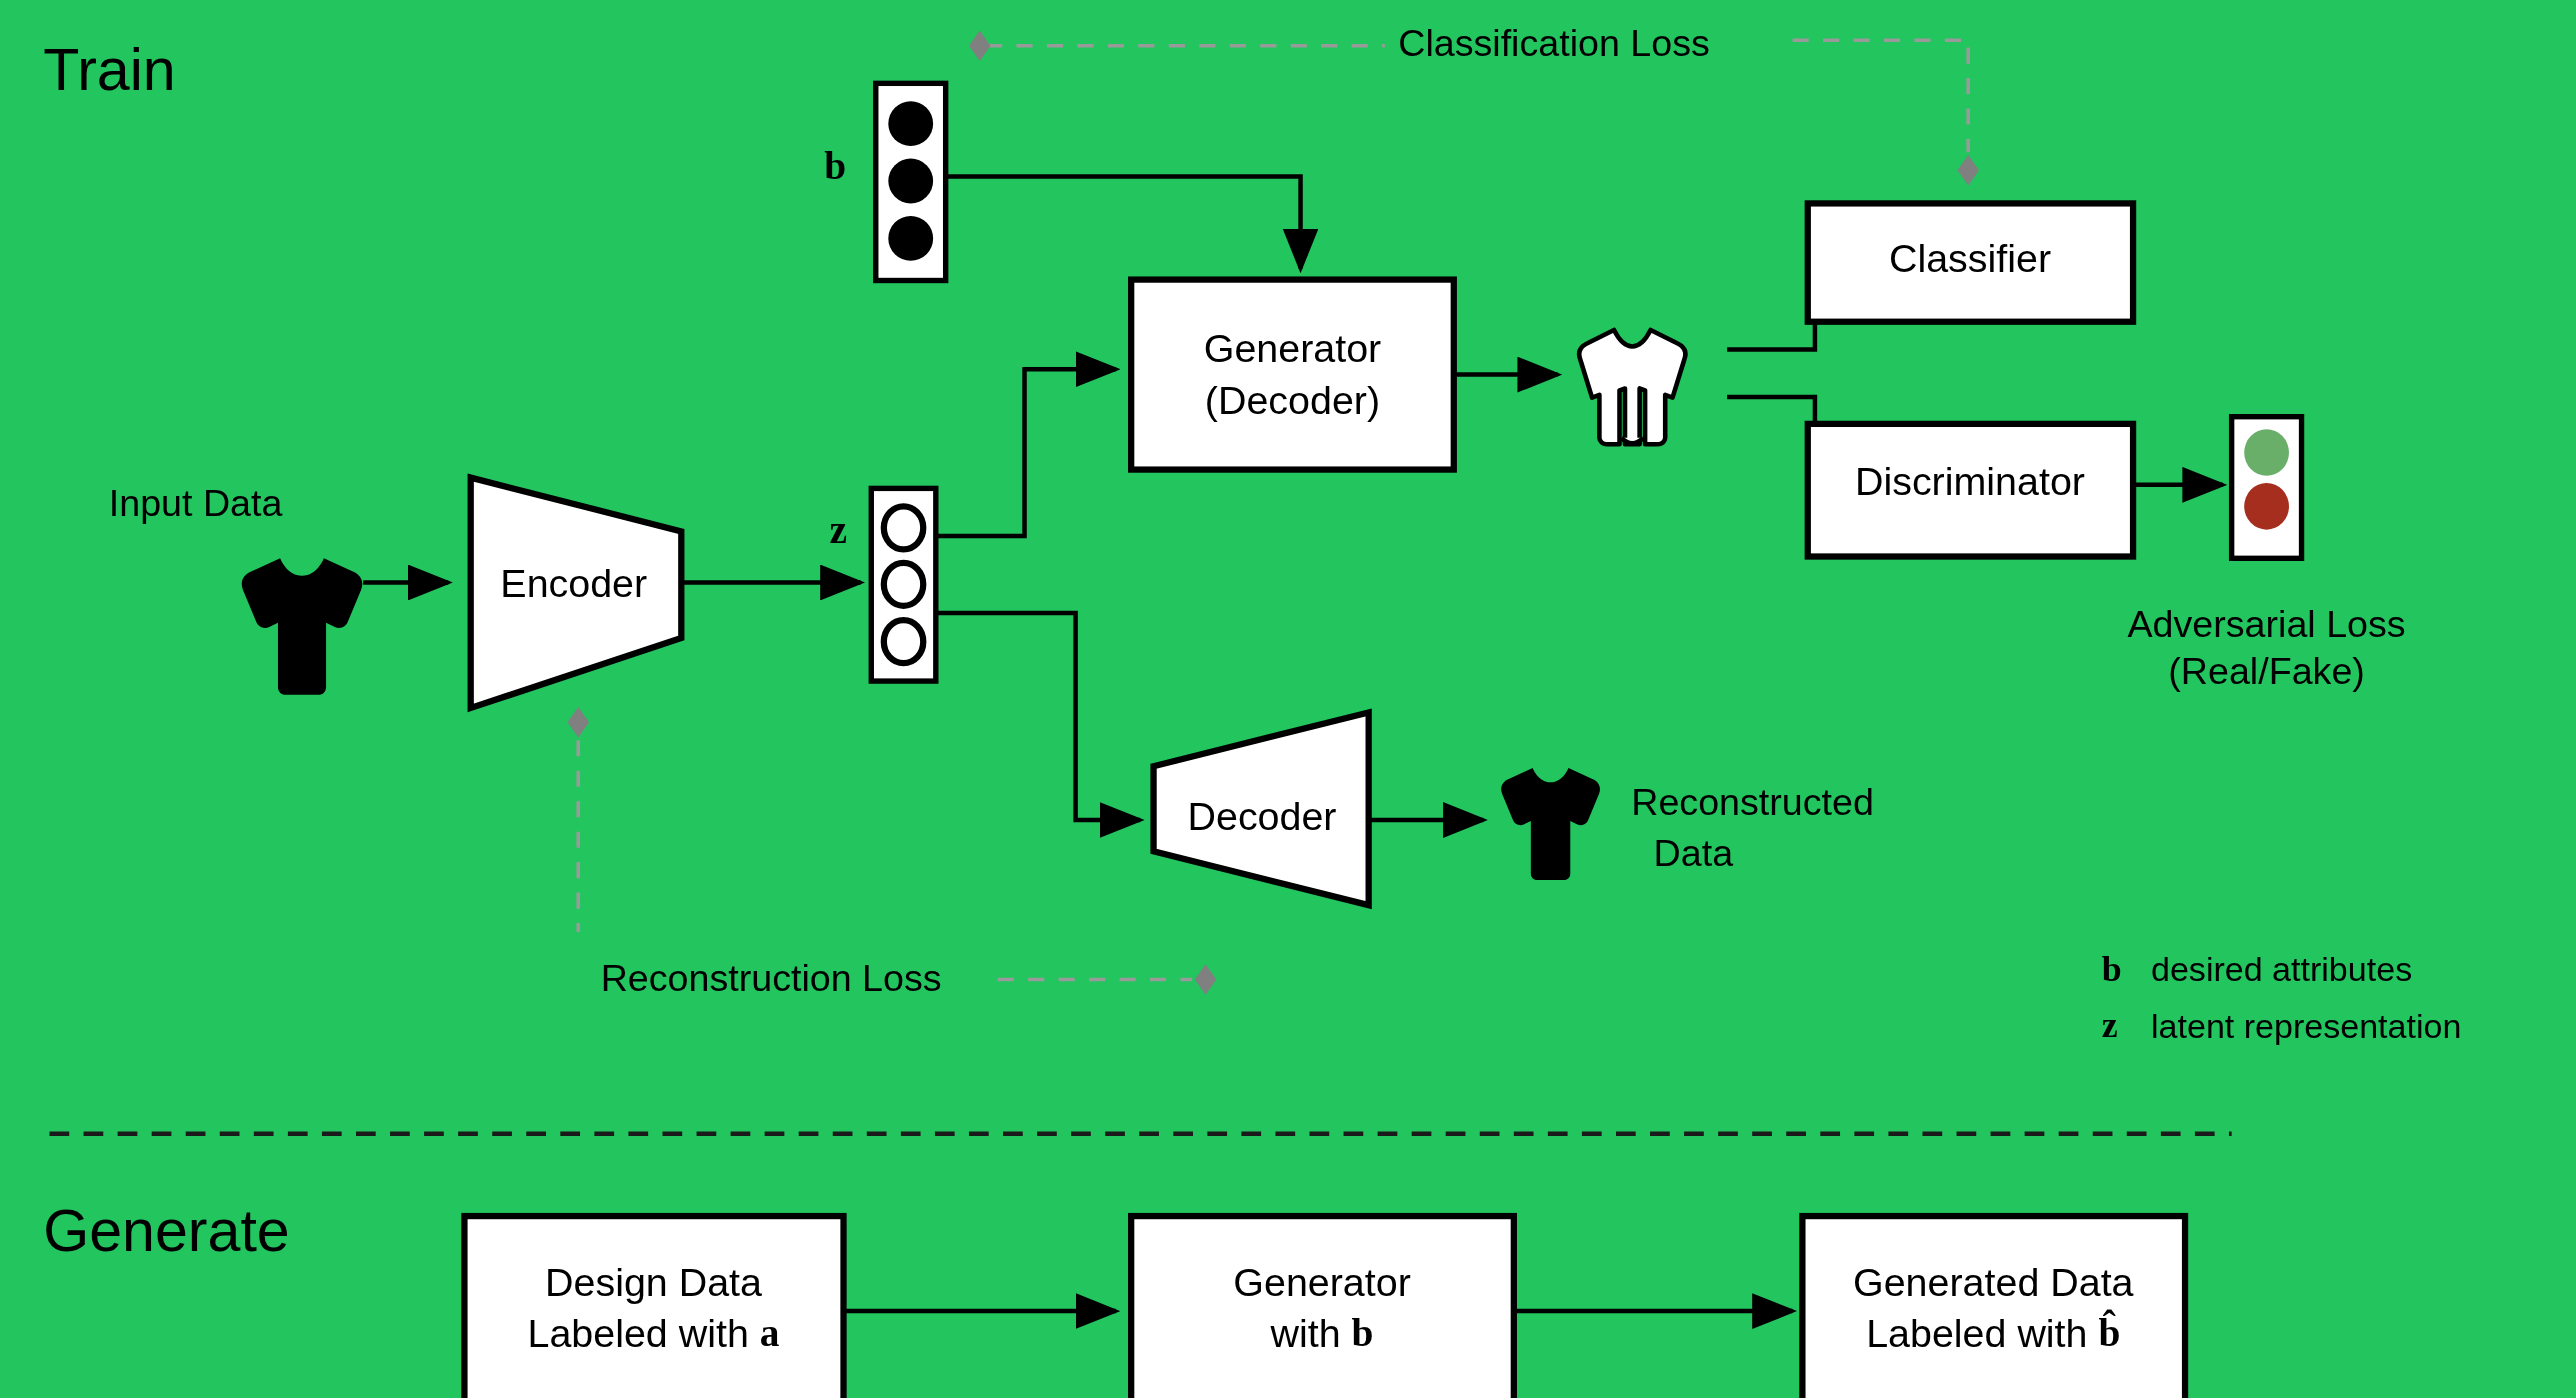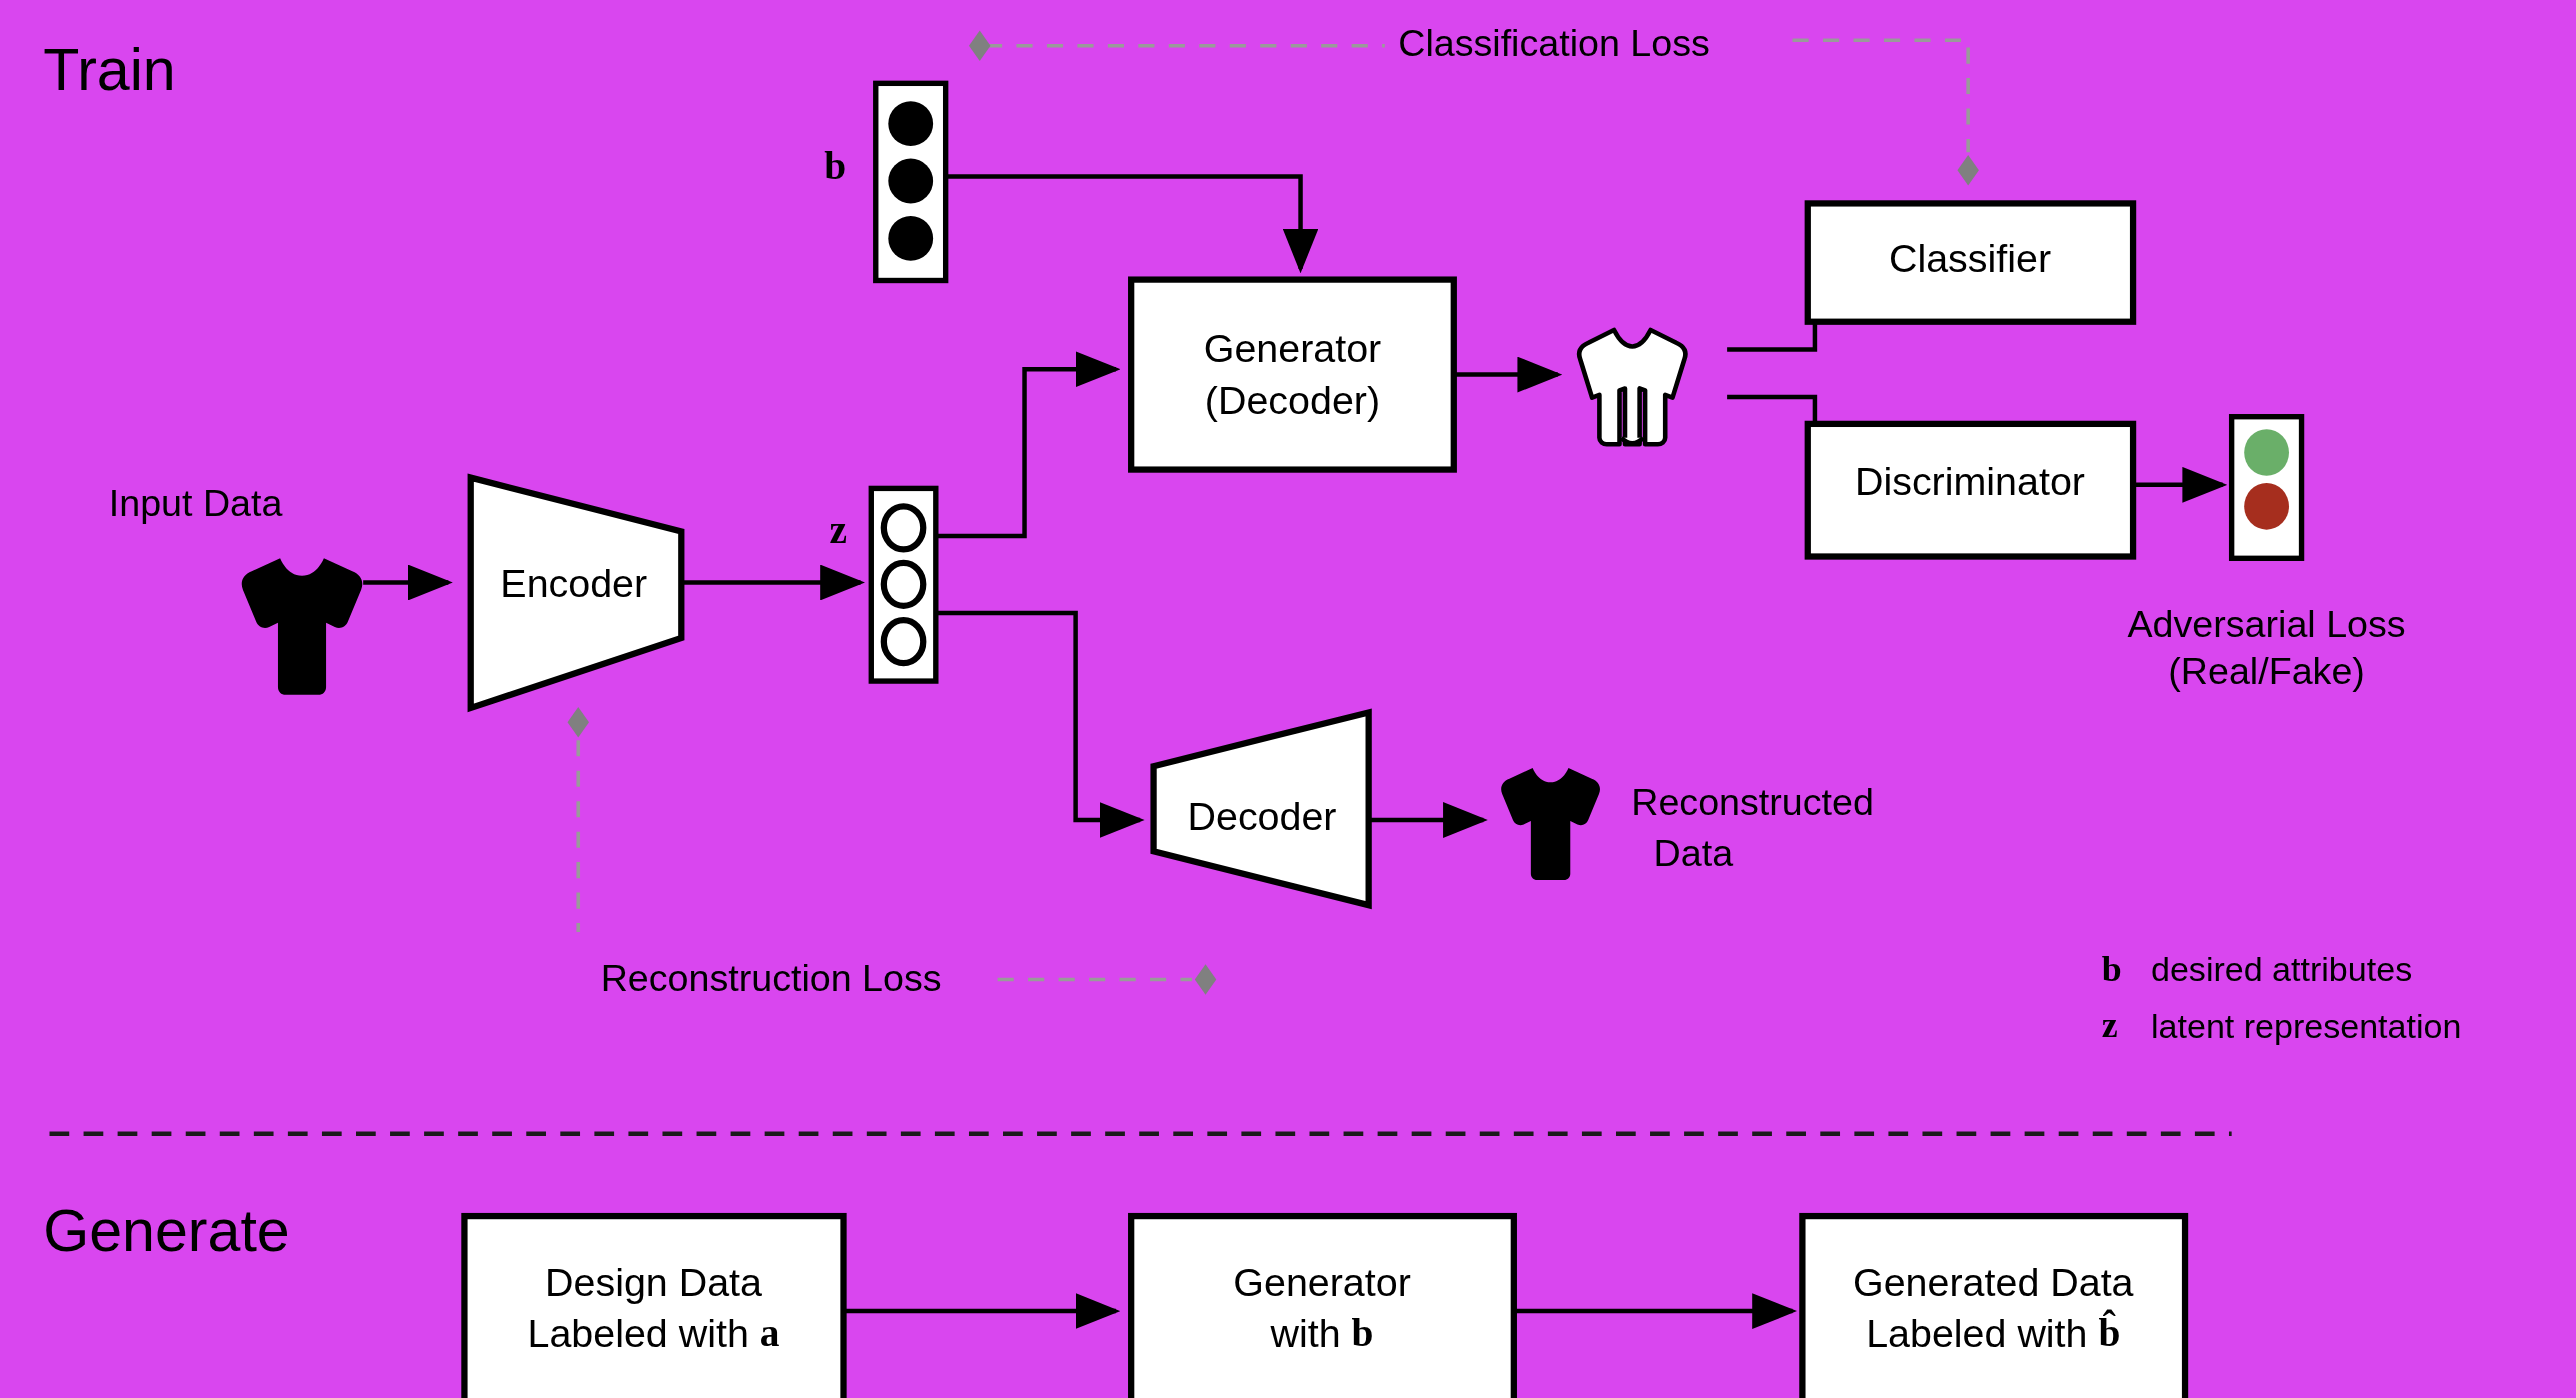--- a/index.html
+++ b/index.html
@@ -8,21 +8,21 @@
     background: #ffffff;
   }
   body {
     font-family: "Liberation Sans", sans-serif;
     color: #000000;
   }
   #canvas {
     position: relative;
     width: 2576px;
     height: 1398px;
-    background: #d946ef;
+    background: #22c55e;
     overflow: hidden;
   }
   #diagram-svg {
     position: absolute;
     left: 0;
     top: 0;
     width: 2576px;
     height: 1398px;
   }
   .svg-text {

